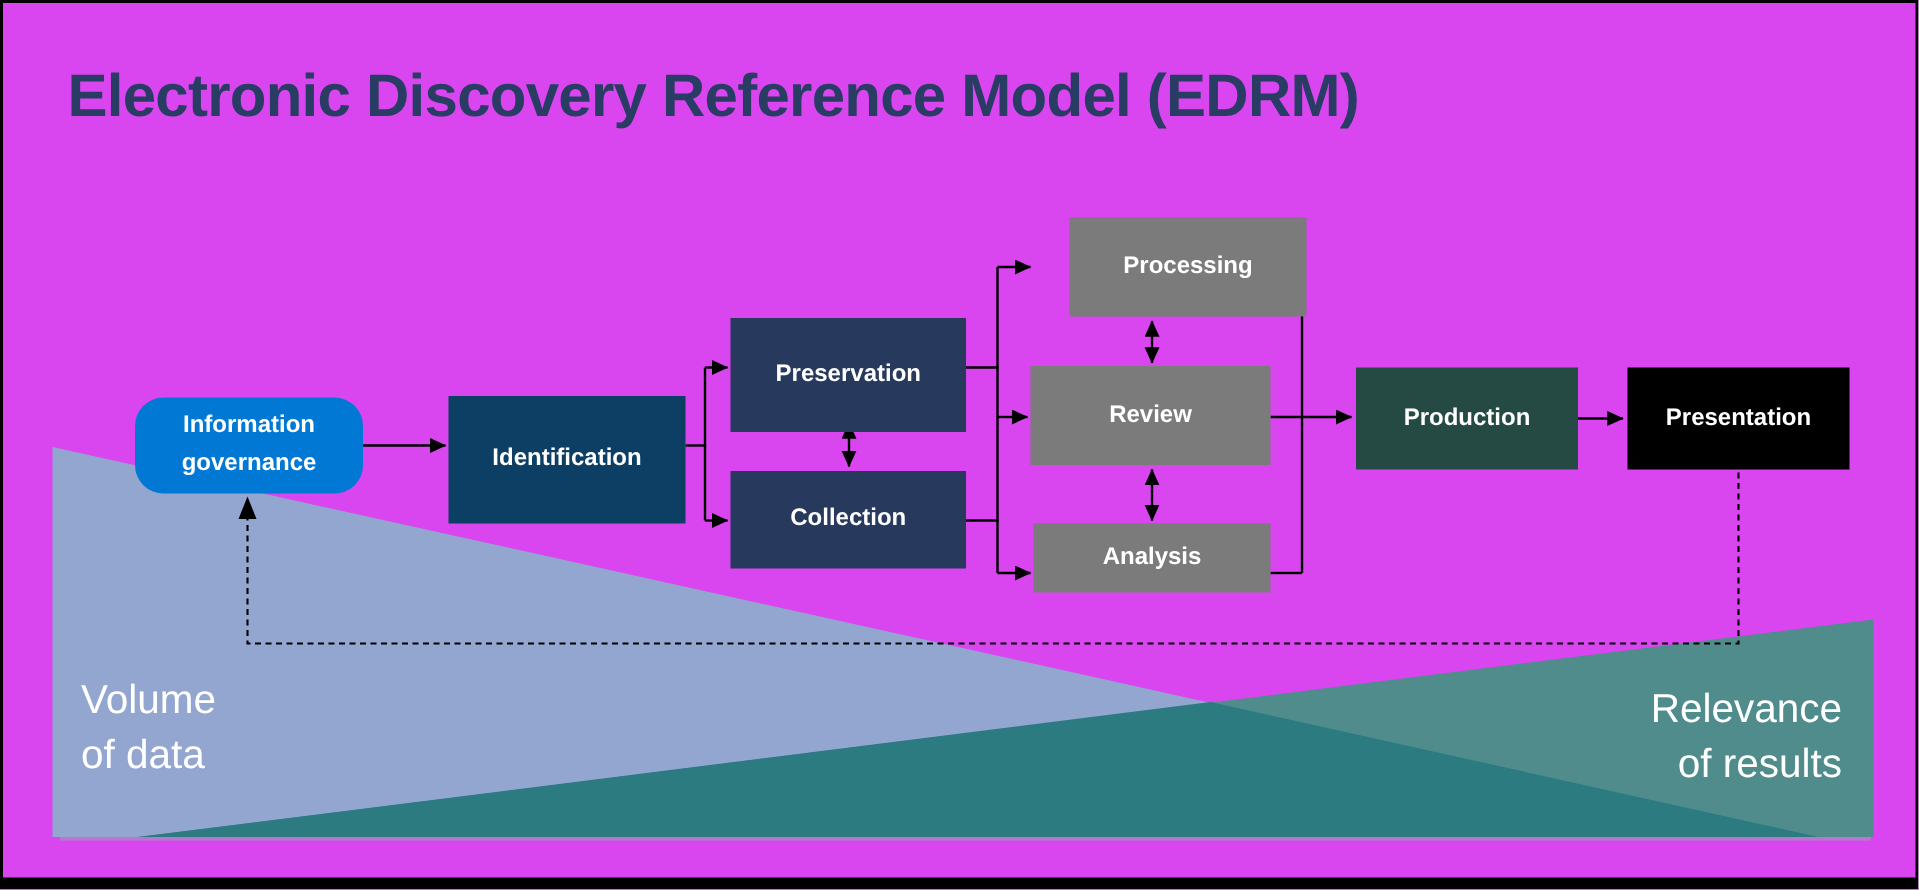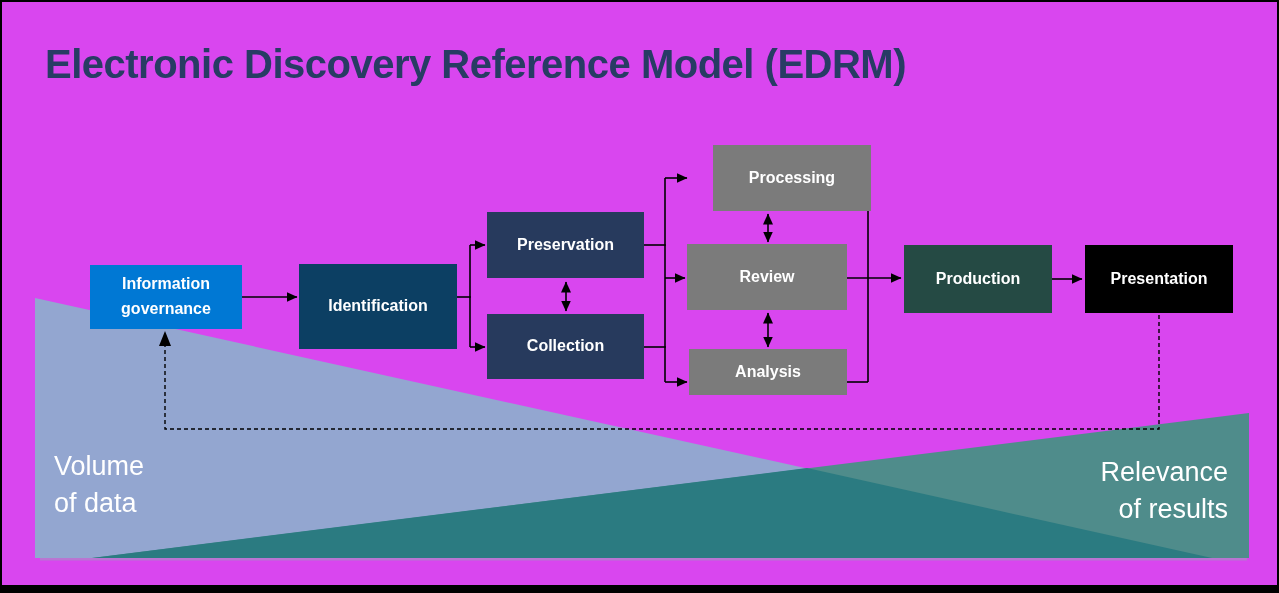--- a/index.html
+++ b/index.html
@@ -13,21 +13,21 @@
     position:absolute; left:43px; top:40px; margin:0;
     font-size:40px; font-weight:700; letter-spacing:-0.5px; white-space:nowrap;
   }
   .box {
     position:absolute; display:flex; align-items:center; justify-content:center;
     text-align:center; color:#ffffff; font-size:16px; font-weight:700;
     line-height:1.55; padding:0 10px; box-sizing:border-box;
   }
   .b-ig   { left:88px;   top:263px; width:152px; height:64px; }
   .b-id   { left:297px;  top:262px; width:158px; height:85px;text-align:right; }
-  .b-pre  { left:485px;  top:210px; width:157px; height:66px; }
+  .b-pre  { left:485px;  top:210px; width:157px; height:76px; }
   .b-col  { left:485px;  top:312px; width:157px; height:65px; }
   .b-proc { left:687px;  top:143px; width:158px; height:66px; }
   .b-rev  { left:685px;  top:242px; width:160px; height:66px; }
   .b-ana  { left:687px;  top:347px; width:158px; height:46px; }
   .b-prod { left:902px;  top:243px; width:148px; height:68px; }
   .b-pres { left:1083px; top:243px; width:148px; height:68px; }
   .tri-label {
     position:absolute; color:#ffffff; font-size:27px; line-height:37px; font-weight:400;
   }
   .vol { left:52px; top:446px; text-align:left; }
@@ -87,21 +87,21 @@
       </g>
       <g>
         <path d="M766,327 V311" marker-end="url(#ah)"></path>
         <path d="M766,327 V345" marker-end="url(#ah)"></path>
       </g>
     </g>
   </svg>
 
   <h1 class="title" style="color: rgb(40, 60, 100);">Electronic Discovery Reference Model (EDRM)</h1>
 
-  <div class="box b-ig" style="background-color: rgb(0, 120, 212);">Information governance</div>
+  <div class="box b-ig" style="background-color: rgb(0, 120, 212); border-radius: 19px;">Information governance</div>
   <div class="box b-id" style="background-color: rgb(12, 63, 99);">Identification</div>
   <div class="box b-pre" style="background-color: rgb(39, 58, 93);">Preservation</div>
   <div class="box b-col" style="background-color: rgb(39, 58, 93);">Collection</div>
   <div class="box b-proc" style="background-color: rgb(123, 123, 123); margin-left: 24px;">Processing</div>
   <div class="box b-rev" style="background-color: rgb(123, 123, 123);">Review</div>
   <div class="box b-ana" style="background-color: rgb(123, 123, 123);">Analysis</div>
   <div class="box b-prod" style="background-color: rgb(37, 74, 68);">Production</div>
   <div class="box b-pres" style="background-color: rgb(0, 0, 0);">Presentation</div>
 
   <div class="tri-label vol">

